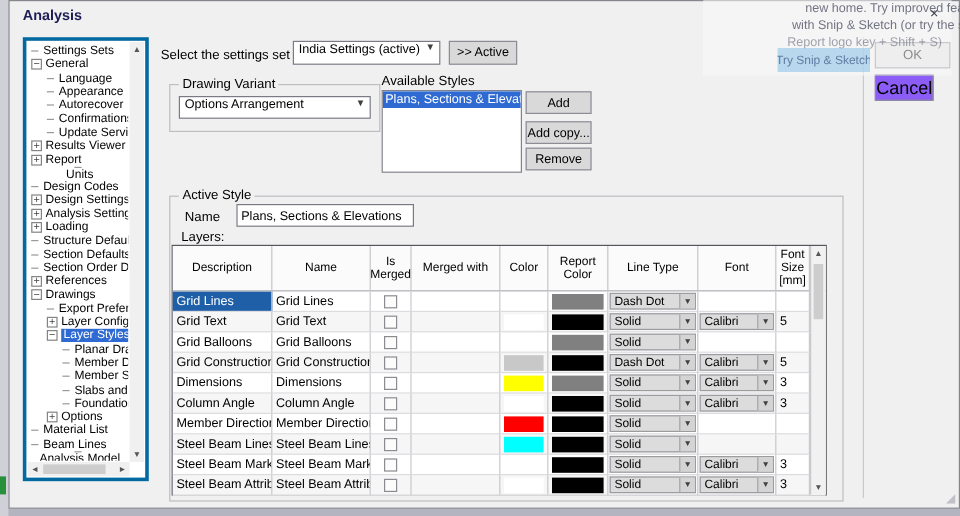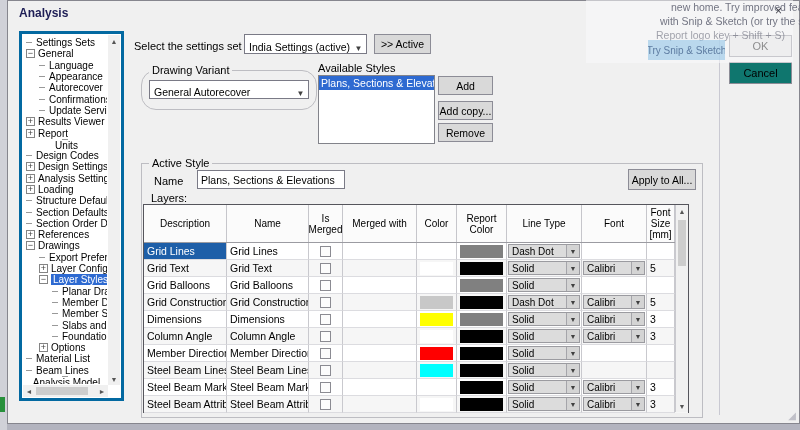--- a/index.html
+++ b/index.html
@@ -21,21 +21,21 @@
   .tlabel { overflow:hidden; }
   .tlabel.sel { background:#2e6ad1; color:#fff; padding:0 2px; }
   .vscroll { position:absolute; top:1px; right:1px; bottom:13px; width:12px; background:#f0f0f0; }
   .hscroll { position:absolute; left:1px; right:13px; bottom:1px; height:12px; background:#f0f0f0; }
   .sarrow { position:absolute; width:12px; height:12px; font-size:7px; color:#555; display:flex; align-items:center; justify-content:center; }
   .sthumb { position:absolute; background:#cdcdcd; }
 
   
   .lbl { position:absolute; font-size:11px; }
   .btn { position:absolute; background:#d9d9d9; border:1px solid #8c8c96; font-size:10.5px; display:flex; align-items:center; justify-content:center; cursor:default; }
-  .combo-big { position:absolute; background:#fff; border:1px solid #7a7a86; display:flex; align-items:flex-end; font-size:10.5px; }
+  .combo-big { position:absolute; background:#fff; border:1px solid #7a7a86; display:flex; align-items:flex-start; font-size:10.5px; }
   .combo-big .txt { flex:1; padding:0 4px; overflow:hidden; white-space:nowrap; }
   .combo-big .arrow { width:15px; text-align:center; font-size:8px; color:#404040; }
   .gbox { position:absolute; border:1px solid #bdbdc2; }
   .glabel { position:absolute; top:-7px; left:7px; background:#f0f0f0; padding:0 3px; font-size:11px; }
   .input { position:absolute; background:#fff; border:1px solid #7a7a86; font-size:10.5px; padding:0 3px; font-family:"Liberation Sans", sans-serif; }
 
   
   #stylelist { position:absolute; left:310px; top:74px; width:117px; height:69px; background:#fff; border:1px solid #82838a; overflow:hidden; }
   .litem { height:14px; line-height:14px; font-size:10.5px; padding:0 2px; white-space:nowrap; overflow:hidden; }
   .litem.sel { background:#2e6ad1; color:#fff; }
@@ -55,21 +55,21 @@
   .cb { width:11px; height:11px; border:1px solid #8b8b92; background:#fcfcfc; margin:auto; }
   .swatch { width:calc(100% - 6px); height:13px; margin:auto; }
   .combo { position:absolute; left:1px; right:1px; top:1px; bottom:1px; background:#dcdcdc; border:1px solid #9b9ba0; display:flex; align-items:center; }
   .combo .ct { flex:1; font-size:10px; padding-left:3px; overflow:hidden; white-space:nowrap; }
   .combo .ca { width:13px; align-self:stretch; border-left:1px solid #a5a5aa; display:flex; align-items:center; justify-content:center; font-size:7px; color:#404040; background:#d4d4d4; }
   #tvscroll { position:absolute; right:0; top:0; bottom:0; width:13px; background:#f1f1f1; border-left:1px solid #c9c9ce; }
 
   
   #vline { position:absolute; left:711px; top:30px; height:384px; border-left:1px solid #c9c9d2; }
   #ok-btn { left:721px; top:34px; width:63px; height:22px; font-size:11px; background:#e0e0e0; }
-  #cancel-btn { left:721px; top:61px; width:63px; height:22px; font-size:11px; background:#0f766e; }
+  #cancel-btn { left:721px; top:61px; width:49px; height:22px; font-size:15px; background:#8b5cf6; }
   .grip { position:absolute; right:3px; bottom:2px; font-size:10px; color:#c0c0c8; }
 
   
   #toast { position:absolute; left:586px; top:0; width:207px; height:63px; background:rgba(250,250,252,0.55); z-index:40; }
   .tline { position:absolute; white-space:nowrap; font-size:10.5px; color:rgba(108,110,124,0.95); }
   #tl1 { left:85px; top:1px; }
   #tl2 { left:74px; top:15px; }
   #tl3 { left:70px; top:29px; opacity:0.65; }
   #tclose { position:absolute; left:189px; top:4px; font-size:12px; color:#3c3c46; cursor:default; }
   #tbtn { position:absolute; left:62px; top:40px; width:77px; height:20px; background:rgba(146,196,232,0.6); display:flex; align-items:center; justify-content:center; font-size:10px; color:rgba(78,108,148,0.85); overflow:hidden; white-space:nowrap; }
@@ -251,42 +251,41 @@
     </div>
   </div>
 
   <div class="lbl" style="left:126px; top:39px;">Select the settings set to edit:</div>
   <div class="combo-big" style="left:236px; top:33px; width:123px; height:20px;">
     <span class="txt">India Settings (active)</span>
     <span class="arrow">▼</span>
   </div>
   <div class="btn" style="left:366px; top:33px; width:57px; height:20px;">&gt;&gt; Active</div>
 
-  <div class="gbox" style="left:133px; top:69px; width:176px; height:40px;border-radius:15px;">
+  <div class="gbox" style="left:133px; top:69px; width:176px; height:40px;">
     <span class="glabel">Drawing Variant</span>
     <div class="combo-big" style="left:7px; top:9px; width:160px; height:19px;">
-      <span class="txt">General Autorecover</span>
+      <span class="txt">Options Arrangement</span>
       <span class="arrow">▼</span>
     </div>
   </div>
 
   <div class="lbl" style="left:310px; top:61px;">Available Styles</div>
   <div id="stylelist">
     <div class="litem sel">Plans, Sections &amp; Elevations</div>
   </div>
   <div class="btn" style="left:430px; top:75px; width:55px; height:19px;">Add</div>
   <div class="btn" style="left:430px; top:100px; width:55px; height:19px;">Add copy...</div>
   <div class="btn" style="left:430px; top:122px; width:55px; height:19px;">Remove</div>
 
   <div class="gbox" style="left:133px; top:162px; width:562px; height:255px;">
     <span class="glabel">Active Style</span>
   </div>
   <div class="lbl" style="left:146px; top:174px;">Name</div>
   <input class="input" style="left: 189px; top: 169px; width: 148px; height: 19px;" value="Plans, Sections &amp; Elevations">
-  <div class="btn" style="left:620px; top:168px; width:68px; height:21px;">Apply to All...</div>
   <div class="lbl" style="left:143px; top:191px;">Layers:</div>
 
   <div id="table">
     <div id="thead">
       <div class="hcell c-desc">Description</div>
       <div class="hcell c-name">Name</div>
       <div class="hcell c-merged">Is
 Merged</div>
       <div class="hcell c-mwith">Merged with</div>
       <div class="hcell c-color">Color</div>

